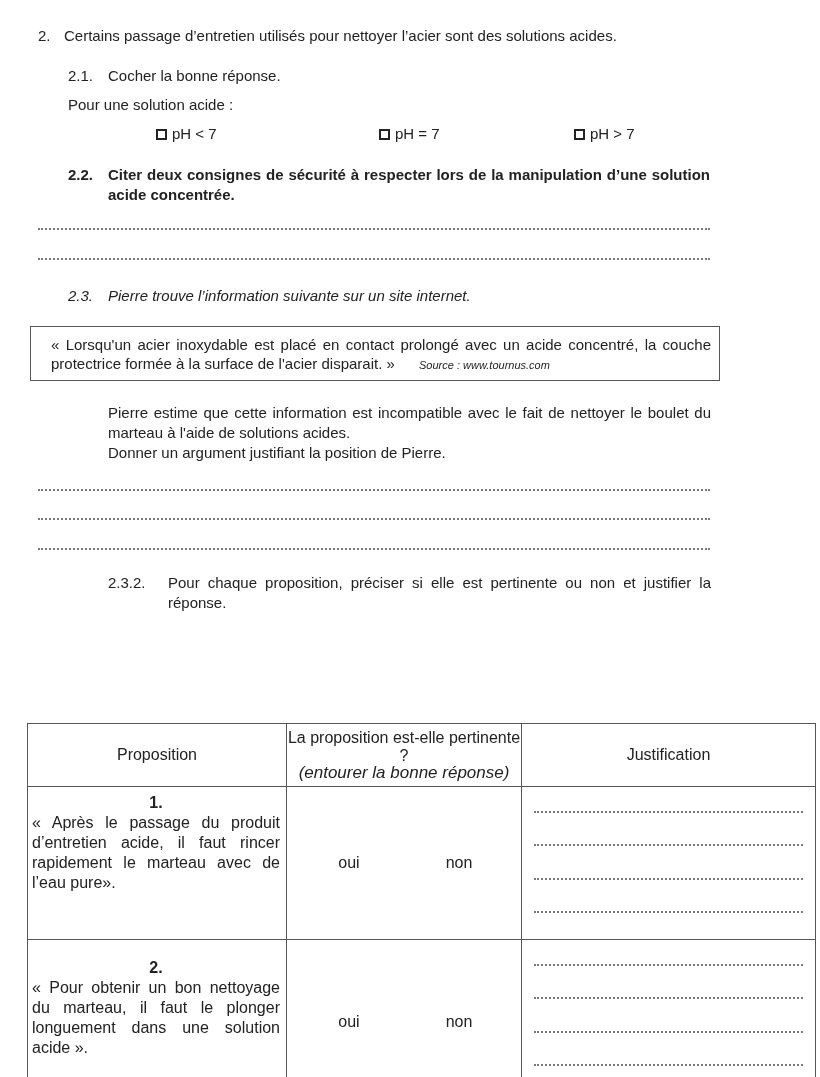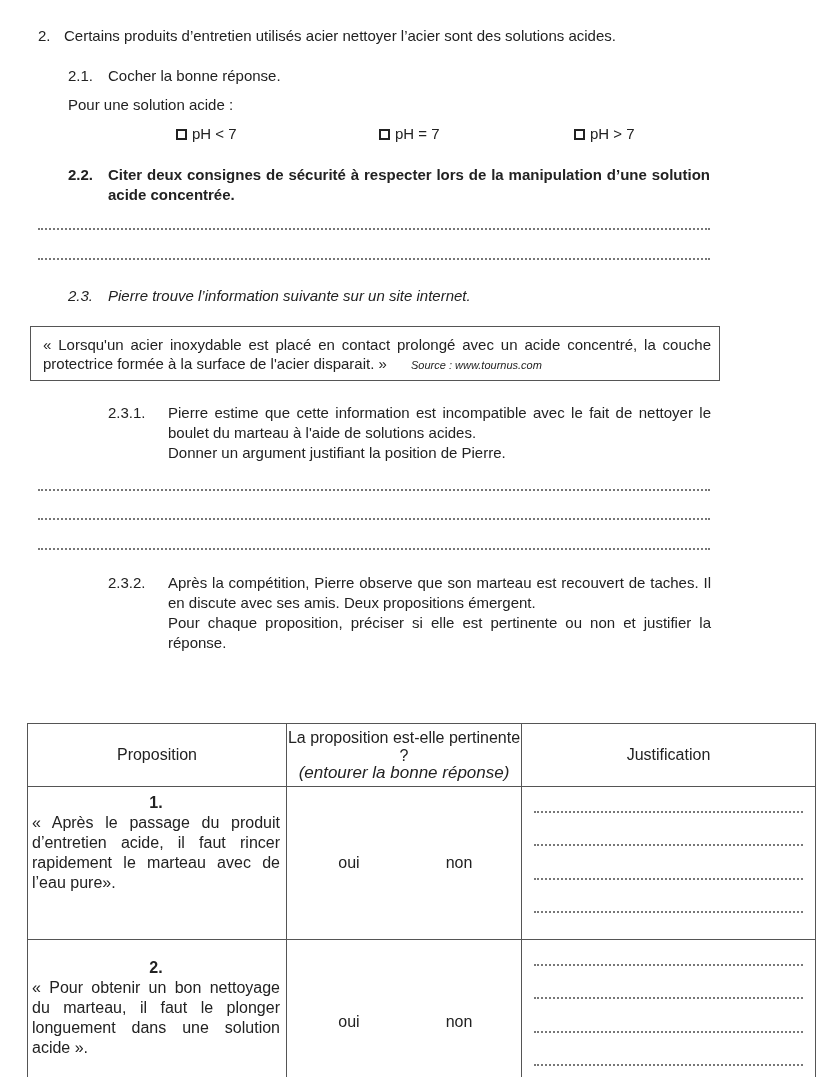--- a/index.html
+++ b/index.html
@@ -12,30 +12,30 @@
   .q2 { left: 38px; top: 26px; }
   .q2 .num { display: inline-block; width: 26px; }
   .q21 { left: 68px; top: 66px; }
   .q21 .num { display: inline-block; width: 40px; }
   .q21-intro { left: 68px; top: 95px; }
   .choice { top: 124px; display: flex; align-items: center; }
   .box {
     display: inline-block; width: 11px; height: 11px; border: 2px solid #222;
     box-sizing: border-box; margin-right: 5px; background: #fff;
   }
-  .c1 { left: 152px; padding-left: 24px; } .c2 { left: 363px; padding-left: 16px; } .c3 { left: 562px; padding-left: 12px; }
+  .c1 { left: 132px; padding-left: 24px; } .c2 { left: 363px; padding-left: 16px; } .c3 { left: 562px; padding-left: 12px; }
   .q22 { left: 68px; top: 165px; width: 642px; text-align: justify; display: flex; font-weight: bold; }
   .q22 .num, .q23 .num { flex: 0 0 40px; }
   .dots {
     position: absolute; height: 0; border-top: 2px dotted #777;
   }
   .q23 { left: 68px; top: 286px; display: flex; font-style: italic; }
   .quote-box {
     left: 30px; top: 326px; width: 690px; height: 55px;
-    border: 1.5px solid #555; box-sizing: border-box; padding: 8px 8px 0 12px;
+    border: 1.5px solid #555; box-sizing: border-box; padding: 8px 8px 0 20px;
     font-size: 15px; line-height: 19px; text-align: justify;
   }
   .quote-box .src { font-style: italic; font-size: 11px; margin-left: 20px; }
   .sub { left: 108px; width: 603px; display: flex; }
   .sub .num { flex: 0 0 60px; }
   .sub .txt { flex: 1; }
   .sub .txt p { margin: 0; }
   .sub .txt p.just { text-align: justify; }
   .q231 { top: 403px; }
   .q232 { top: 573px; }
@@ -57,21 +57,21 @@
   .row2 td { height: 142px; }
   .ans-cell { text-align: center; text-decoration: underline; }
   .ans-cell span { display: inline-block; width: 110px; }
   .just-cell { position: relative; }
   .just-cell .jl { position: absolute; left: 12px; right: 12px; height: 0; border-top: 2px dotted #777; }
 </style>
 </head>
 <body>
 
 <div class="abs t15 q2">
-  <span class="num">2.</span><span>Certains produits d’entretien utilisés acier nettoyer l’acier sont des solutions acides.</span>
+  <span class="num">2.</span><span>Certains passage d’entretien utilisés pour nettoyer l’acier sont des solutions acides.</span>
 </div>
 
 <div class="abs t15 q21">
   <span class="num">2.1.</span><span>Cocher la bonne réponse.</span>
 </div>
 <div class="abs t15 q21-intro">Pour une solution acide :</div>
 
 <div class="abs t15 choice c1">
   <span class="box"></span>
   <span>pH &lt; 7</span>
@@ -96,34 +96,32 @@
   <span class="num">2.3.</span>
   <span>Pierre trouve l’information suivante sur un site internet.</span>
 </div>
 
 <div class="abs quote-box">
   <span>« Lorsqu'un acier inoxydable est placé en contact prolongé avec un acide concentré, la couche protectrice formée à la surface de l'acier disparait. »</span>
   <span class="src">Source : www.tournus.com</span>
 </div>
 
 <div class="abs t15 sub q231">
-  <span class="num">2.3.1.</span>
   <div class="txt">
     <p class="just">Pierre estime que cette information est incompatible avec le fait de nettoyer le boulet du marteau à l'aide de solutions acides.</p>
     <p>Donner un argument justifiant la position de Pierre.</p>
   </div>
 </div>
 <div class="dots" style="left:38px; top:489px; width:672px;"></div>
 <div class="dots" style="left:38px; top:518px; width:672px;"></div>
 <div class="dots" style="left:38px; top:548px; width:672px;"></div>
 
 <div class="abs t15 sub q232">
   <span class="num">2.3.2.</span>
   <div class="txt">
-    <p class="just">Après la compétition, Pierre observe que son marteau est recouvert de taches. Il en discute avec ses amis. Deux propositions émergent.</p>
     <p class="just">Pour chaque proposition, préciser si elle est pertinente ou non et justifier la réponse.</p>
   </div>
 </div>
 
 <table class="grid">
   <tbody>
       <tr>
     <th class="h-prop">Proposition</th>
     <th class="h-pert">
       <span>La proposition est-elle pertinente ?</span>

